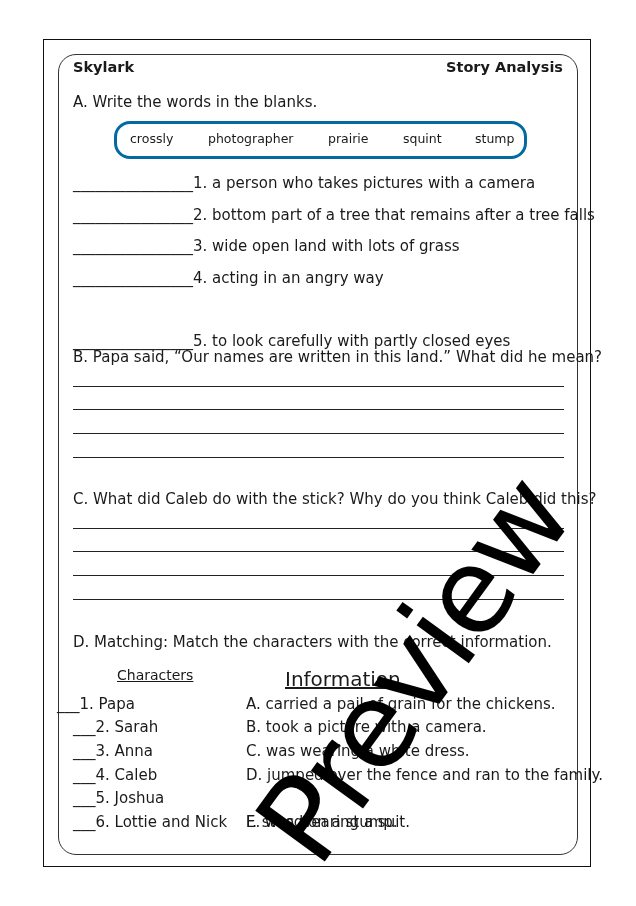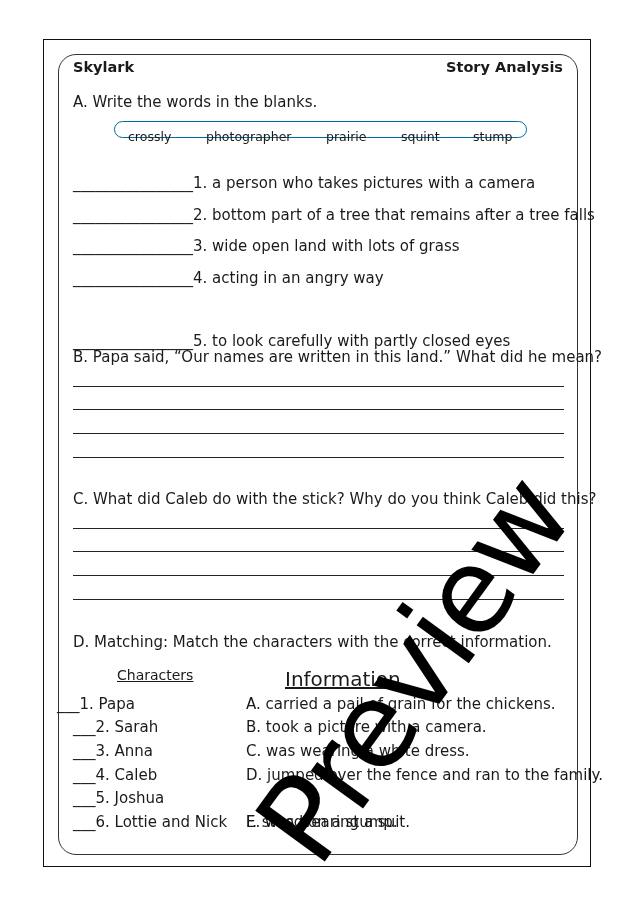--- a/index.html
+++ b/index.html
@@ -5,22 +5,22 @@
   html, body { margin:0; padding:0; background:#ffffff; }
   body { width:636px; height:906px; position:relative; overflow:hidden;
          font-family:"DejaVu Sans", "Liberation Sans", sans-serif; color:#1a1a1a; }
   .outer { position:absolute; left:43px; top:39px; width:548px; height:828px;
            border:1px solid #111; box-sizing:border-box; }
   .inner { position:absolute; left:58px; top:54px; width:520px; height:801px;
            border:1px solid #333; border-radius:18px; box-sizing:border-box; }
   .abs { position:absolute; white-space:nowrap; }
   .hdr { font-weight:bold; font-size:14.5px; top:59px; }
   .txt { font-size:15px; }
-  .wordbank { position:absolute; left:114px; top:121px; width:413px; height:17px;
-              border:1px solid #0369a1; border-radius:16px; box-sizing:border-box; }
+  .wordbank { position:absolute; left:114px; top:121px; width:413px; height:38px;
+              border:3px solid #0369a1; border-radius:16px; box-sizing:border-box; }
   .wordbank span { position:absolute; top:7px; font-size:12.5px; }
   .rule { position:absolute; left:73px; width:491px; height:0; border-top:1px solid #222; }
   .ul { text-decoration:underline;margin-left:7px; }
   .watermark { position:absolute; left:372px; top:628px; font-family:"DejaVu Sans", sans-serif;
                font-size:118px; color:#000; transform-origin:0 0;
                transform:translate(-135px,184px) rotate(-54deg); white-space:nowrap;
                letter-spacing:-3px; line-height:1; }
 </style>
 </head>
 <body>

